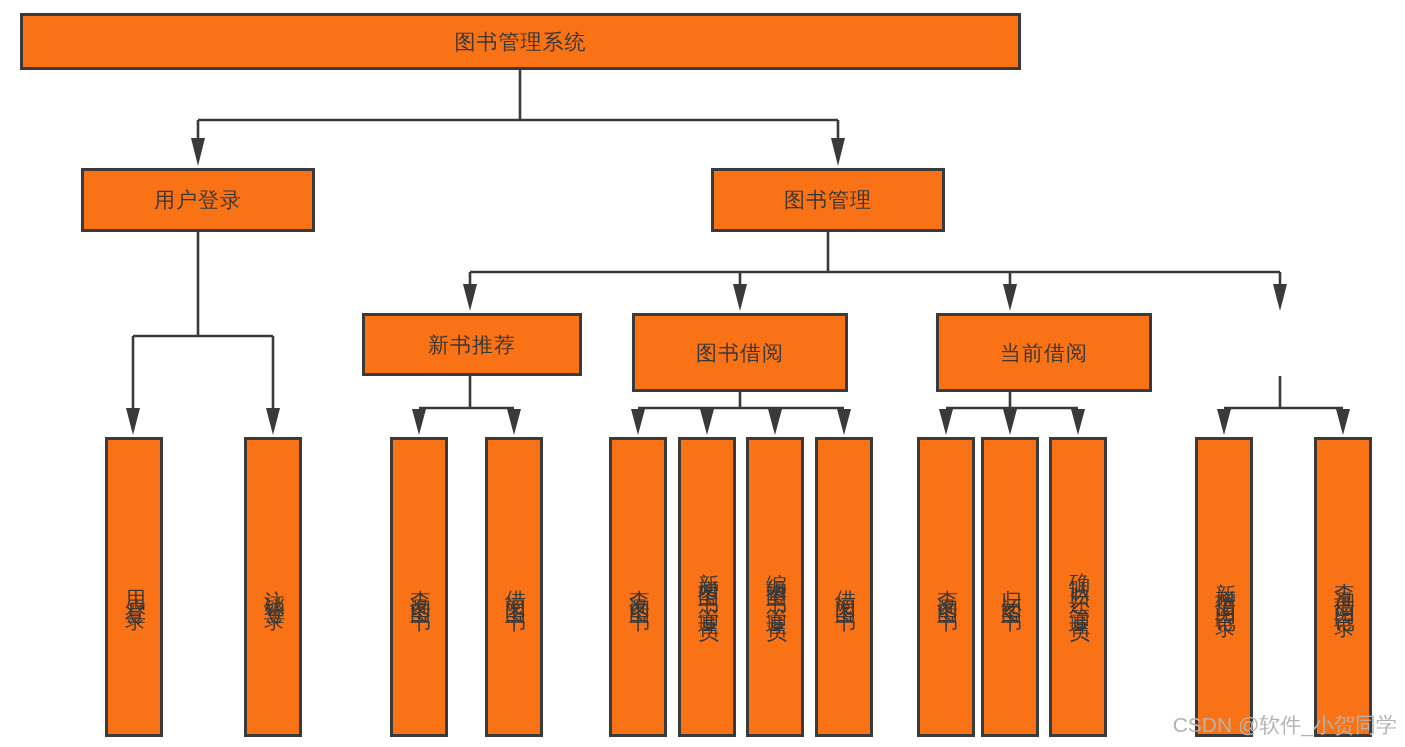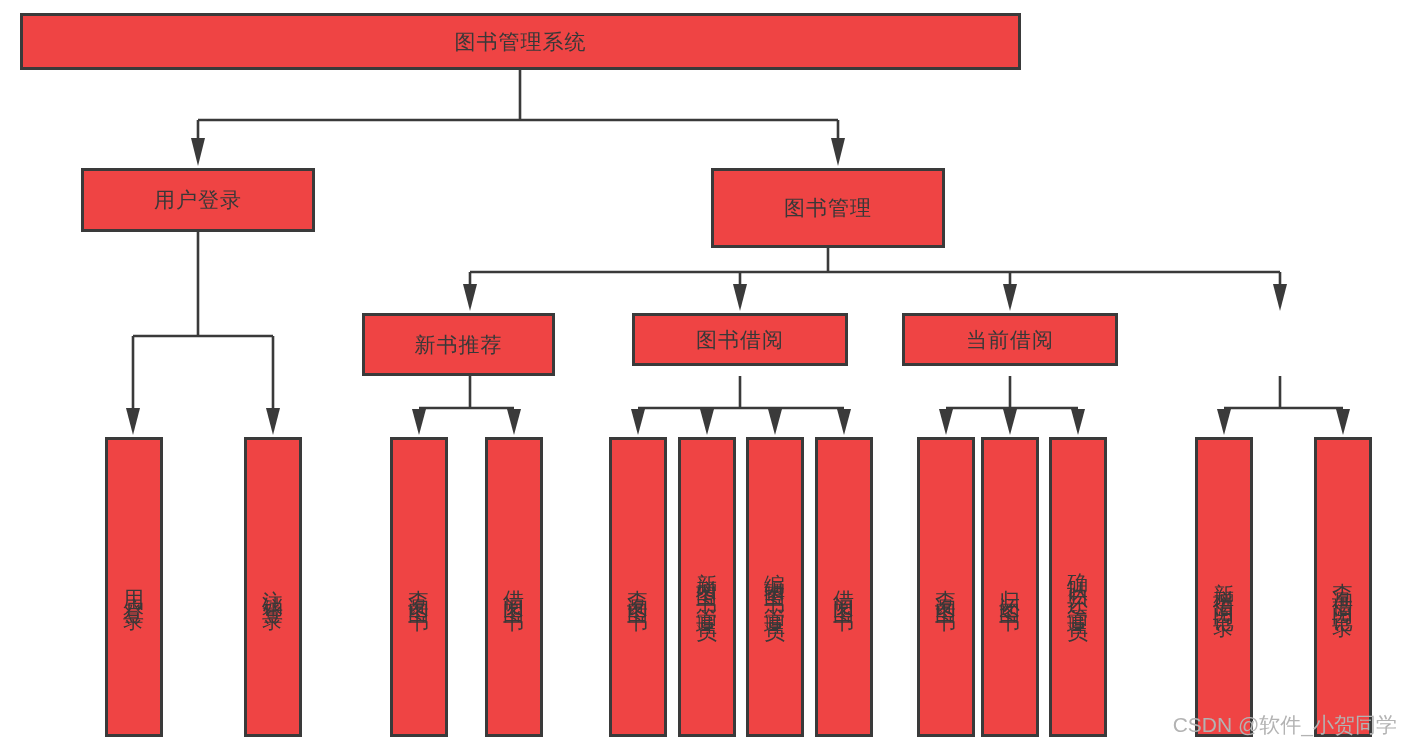--- a/index.html
+++ b/index.html
@@ -17,26 +17,27 @@
     font-family:"Liberation Sans", sans-serif;
     overflow:hidden;
   }
   #connectors{position:absolute;left:0;top:0;z-index:1;}
   #connectors line, #connectors polyline{
     stroke:var(--line);stroke-width:2.6;fill:none;
   }
   #connectors polygon{fill:var(--line);stroke:none;}
   .box{
     position:absolute;
-    background:#ef4444;
+    background:#f97316;
     border:3px solid var(--border);
     box-sizing:border-box;
     display:flex;align-items:center;justify-content:center;
     color:var(--text);
     z-index:2;
+    font-family:Liberation Mono, monospace;
   }
   .box.h{font-size:21px;letter-spacing:1px;white-space:nowrap;}
   .box.v{
     font-size:21px;
     writing-mode:vertical-rl;
     letter-spacing:7px;
     line-height:1;
     text-align:center;
   }
   #watermark{
@@ -115,25 +116,25 @@
       <line x1="1280" y1="376" x2="1280" y2="408"></line>
       <polyline points="1224,408 1343,408"></polyline>
       <polygon points="1217,409 1231,409 1224,435"></polygon>
       <polygon points="1336,409 1350,409 1343,435"></polygon>
     </g>
   </svg>
 
   <div class="box h" style="left:20px;top:13px;width:1001px;height:57px">图书管理系统</div>
 
   <div class="box h" style="left:81px;top:168px;width:234px;height:64px">用户登录</div>
-  <div class="box h" style="left:711px;top:168px;width:234px;height:80px">图书管理</div>
+  <div class="box h" style="left:711px;top:168px;width:234px;height:64px">图书管理</div>
 
-  <div class="box h" style="left:362px;top:313px;width:193px;height:63px">新书推荐</div>
-  <div class="box h" style="left:632px;top:313px;width:216px;height:53px">图书借阅</div>
-  <div class="box h" style="left:902px;top:313px;width:216px;height:53px">当前借阅</div>
+  <div class="box h" style="left:362px;top:313px;width:220px;height:63px">新书推荐</div>
+  <div class="box h" style="left:632px;top:313px;width:216px;height:79px">图书借阅</div>
+  <div class="box h" style="left:936px;top:313px;width:216px;height:79px">当前借阅</div>
 
   <div class="box v" style="left:105px;top:437px;width:58px;height:300px">用户登录</div>
   <div class="box v" style="left:244px;top:437px;width:58px;height:300px">注销登录</div>
 
   <div class="box v" style="left:390px;top:437px;width:58px;height:300px">查询图书</div>
   <div class="box v" style="left:485px;top:437px;width:58px;height:300px">借阅图书</div>
 
   <div class="box v" style="left:609px;top:437px;width:58px;height:300px">查询图书</div>
   <div class="box v" style="left:678px;top:437px;width:58px;height:300px">新增图书（管理员）</div>
   <div class="box v" style="left:746px;top:437px;width:58px;height:300px">编辑图书（管理员）</div>

